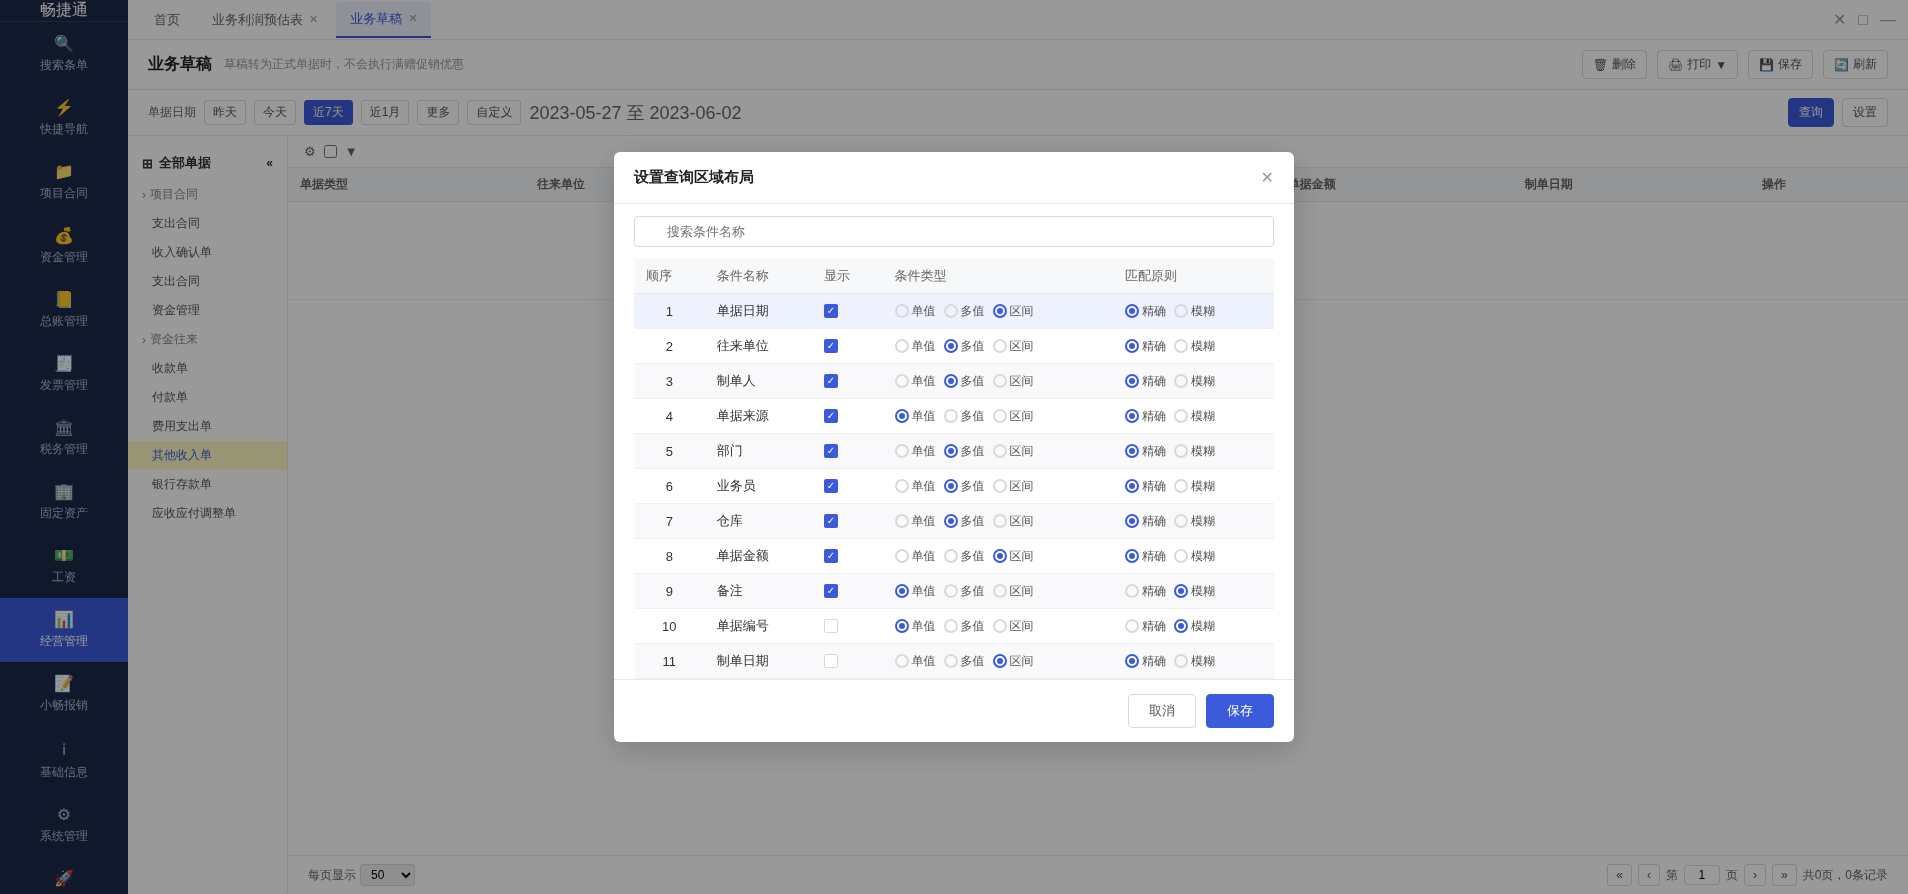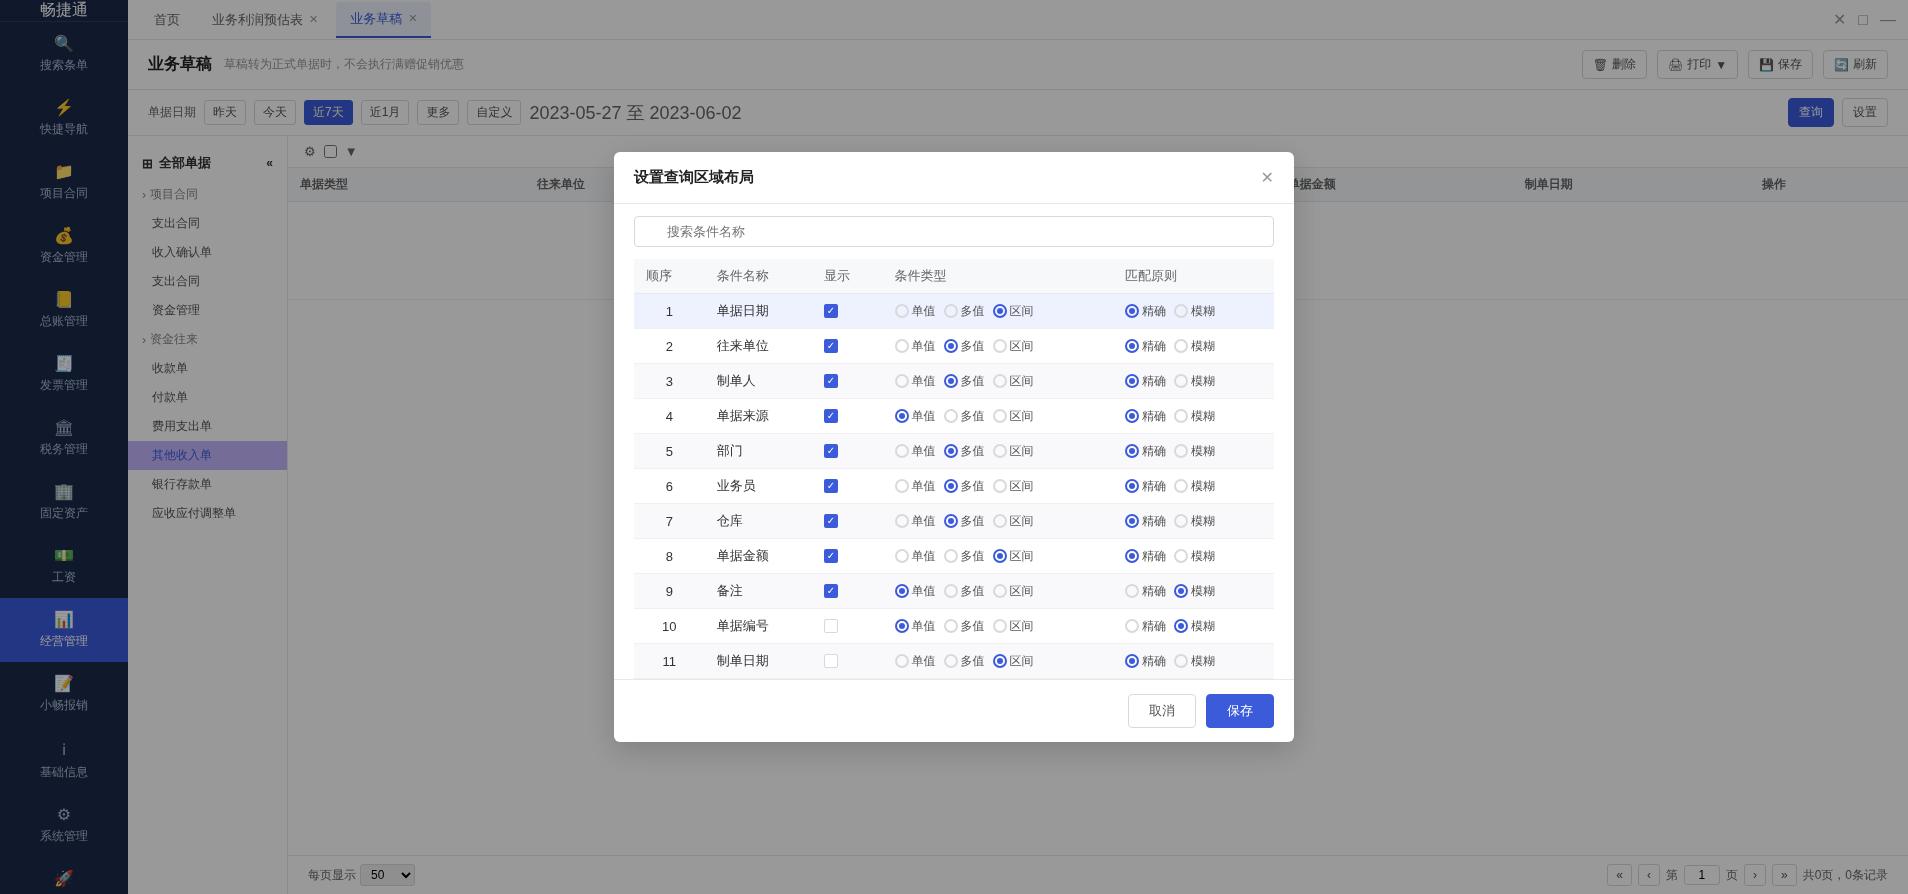--- a/index.html
+++ b/index.html
@@ -35,21 +35,21 @@
     .filter-label { font-size: 12px; color: #666; }
     .filter-btn { padding: 3px 8px; border: 1px solid #d9d9d9; border-radius: 3px; font-size: 12px; color: #555; cursor: pointer; background: #fff; }
     .filter-btn.active { background: #3b5bdb; color: #fff; border-color: #3b5bdb; }
     .filter-date { font-size: 18px; color: #666; }
 
     
     .sub-nav { width: 160px; background: #fff; border-right: 1px solid #e8e8e8; padding: 10px 0; height: 100%; overflow-y: auto; flex-shrink: 0; }
     .sub-nav-header { padding: 8px 14px; font-size: 13px; font-weight: bold; color: #333; display: flex; align-items: center; gap: 6px; cursor: pointer; }
     .sub-nav-section { padding: 6px 14px; font-size: 12px; color: #888; cursor: pointer; display: flex; align-items: center; gap: 4px; }
     .sub-nav-item { padding: 6px 24px; font-size: 12px; color: #555; cursor: pointer; }
-    .sub-nav-item.active { color: #3b5bdb; background: #c4b5fd; }
+    .sub-nav-item.active { color: #3b5bdb; background: #fef9c3; }
 
     
     .table-area { flex: 1; overflow: auto; }
     .data-table { width: 100%; border-collapse: collapse; font-size: 12px; }
     .data-table th { background: #f7f8fa; padding: 8px 12px; text-align: left; color: #666; border-bottom: 1px solid #e8e8e8; white-space: nowrap; }
     .data-table td { padding: 8px 12px; border-bottom: 1px solid #f0f0f0; color: #333; white-space: nowrap; }
 
     
     .pagination { background: #fff; border-top: 1px solid #e8e8e8; padding: 8px 20px; display: flex; align-items: center; justify-content: space-between; font-size: 12px; color: #666; }
     .page-size-select { display: flex; align-items: center; gap: 4px; }

